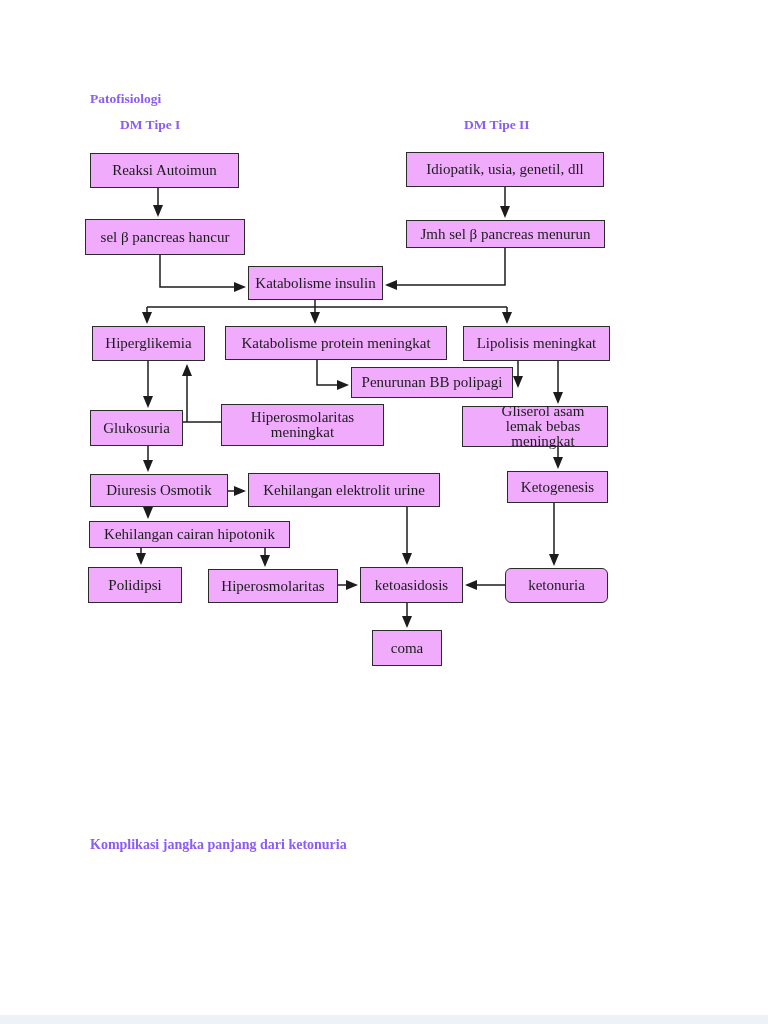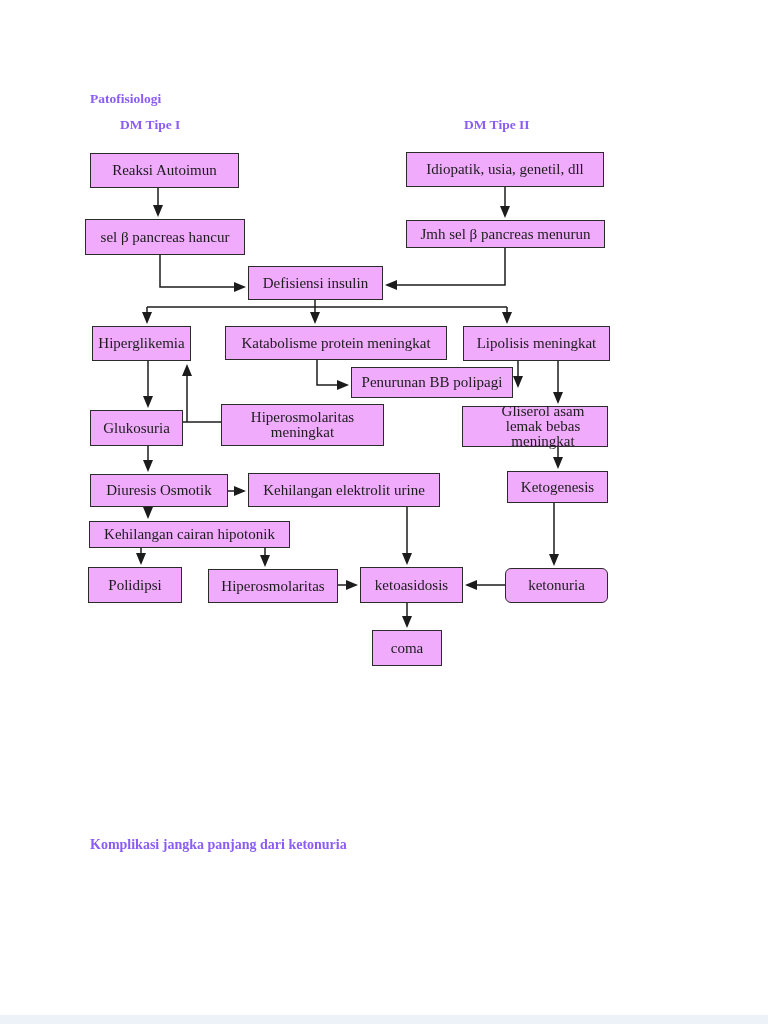--- a/index.html
+++ b/index.html
@@ -83,22 +83,22 @@
       <polyline points="338,585 356,585" marker-end="url(#ah)"></polyline>
       <polyline points="505,585 467,585" marker-end="url(#ah)"></polyline>
       <polyline points="407,603 407,626" marker-end="url(#ah)"></polyline>
     </svg>
 
   <div>
       <div class="node" style="left: 90px; top: 153px; width: 149px; height: 35px;">Reaksi Autoimun</div>
       <div class="node" style="left: 406px; top: 152px; width: 198px; height: 35px;">Idiopatik, usia, genetil, dll</div>
       <div class="node" style="left: 85px; top: 219px; width: 160px; height: 36px;">sel β pancreas hancur</div>
       <div class="node" style="left: 406px; top: 220px; width: 199px; height: 28px;">Jmh sel β pancreas menurun</div>
-      <div class="node" style="left: 248px; top: 266px; width: 135px; height: 34px;">Defisiensi insulin</div>
-      <div class="node" style="left: 92px; top: 326px; width: 99px; height: 35px;">Hiperglikemia</div>
+      <div class="node" style="left: 248px; top: 266px; width: 135px; height: 34px;">Katabolisme insulin</div>
+      <div class="node" style="left: 92px; top: 326px; width: 113px; height: 35px;">Hiperglikemia</div>
       <div class="node" style="left: 225px; top: 326px; width: 222px; height: 34px;">Katabolisme protein meningkat</div>
       <div class="node" style="left: 463px; top: 326px; width: 147px; height: 35px;">Lipolisis meningkat</div>
       <div class="node" style="left: 351px; top: 367px; width: 162px; height: 31px;">Penurunan BB polipagi</div>
       <div class="node" style="left: 90px; top: 410px; width: 93px; height: 36px;">Glukosuria</div>
       <div class="node" style="left: 221px; top: 404px; width: 163px; height: 42px;">Hiperosmolaritas meningkat</div>
       <div class="node" style="left: 462px; top: 406px; width: 146px; height: 41px; padding-left: 20px;">Gliserol asam lemak bebas meningkat</div>
       <div class="node" style="left: 90px; top: 474px; width: 138px; height: 33px;">Diuresis Osmotik</div>
       <div class="node" style="left: 248px; top: 473px; width: 192px; height: 34px;">Kehilangan elektrolit urine</div>
       <div class="node" style="left: 507px; top: 471px; width: 101px; height: 32px;">Ketogenesis</div>
       <div class="node" style="left: 89px; top: 521px; width: 201px; height: 27px;">Kehilangan cairan hipotonik</div>

